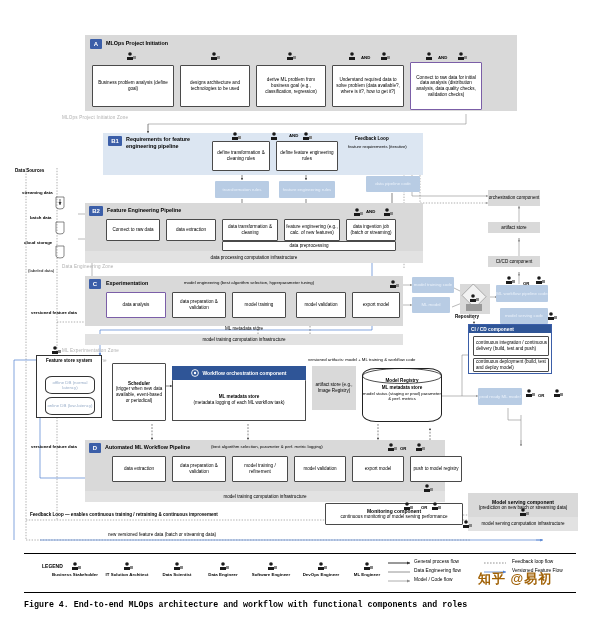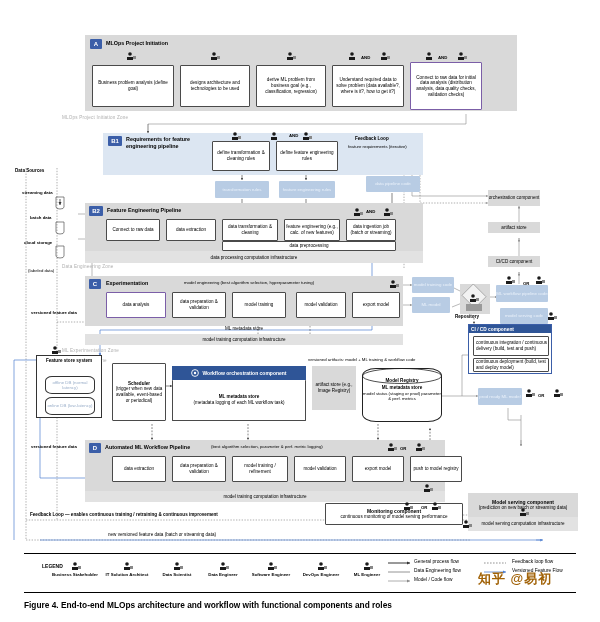--- a/index.html
+++ b/index.html
@@ -31,21 +31,21 @@
   .t46{font-size:4.6px;}
   .t50{font-size:5px;}
   .ctr{text-align:center;}
   .cicd-hd{background:#2f5597;color:#fff;font-weight:bold;font-size:4.8px;
            display:flex;align-items:center;padding-left:2px;}
   .orch{background:#2f5597;color:#fff;font-weight:bold;font-size:5px;
         display:flex;align-items:center;justify-content:center;gap:3px;}
   .legend-wrap{border-top:1px solid #000;border-bottom:1px solid #000;}
   .lg-role{font-size:4.4px;text-align:center;font-weight:bold;line-height:1.2;}
   .lg-txt{font-size:4.8px;}
-  .cap{font-size:8.3px;font-weight:bold;font-family:Liberation Sans, sans-serif;}
+  .cap{font-size:8.3px;font-weight:bold;font-family:Liberation Mono, monospace;}
   .wm{color:#a16207;font-size:13px;font-weight:bold;letter-spacing:1px;}
   svg{overflow:visible;display:block;}
 </style>
 </head>
 <body>
 
 <div class="canvas">
 
   <svg class="abs" style="left:0;top:0;width:600px;height:622px;">
     <defs>

